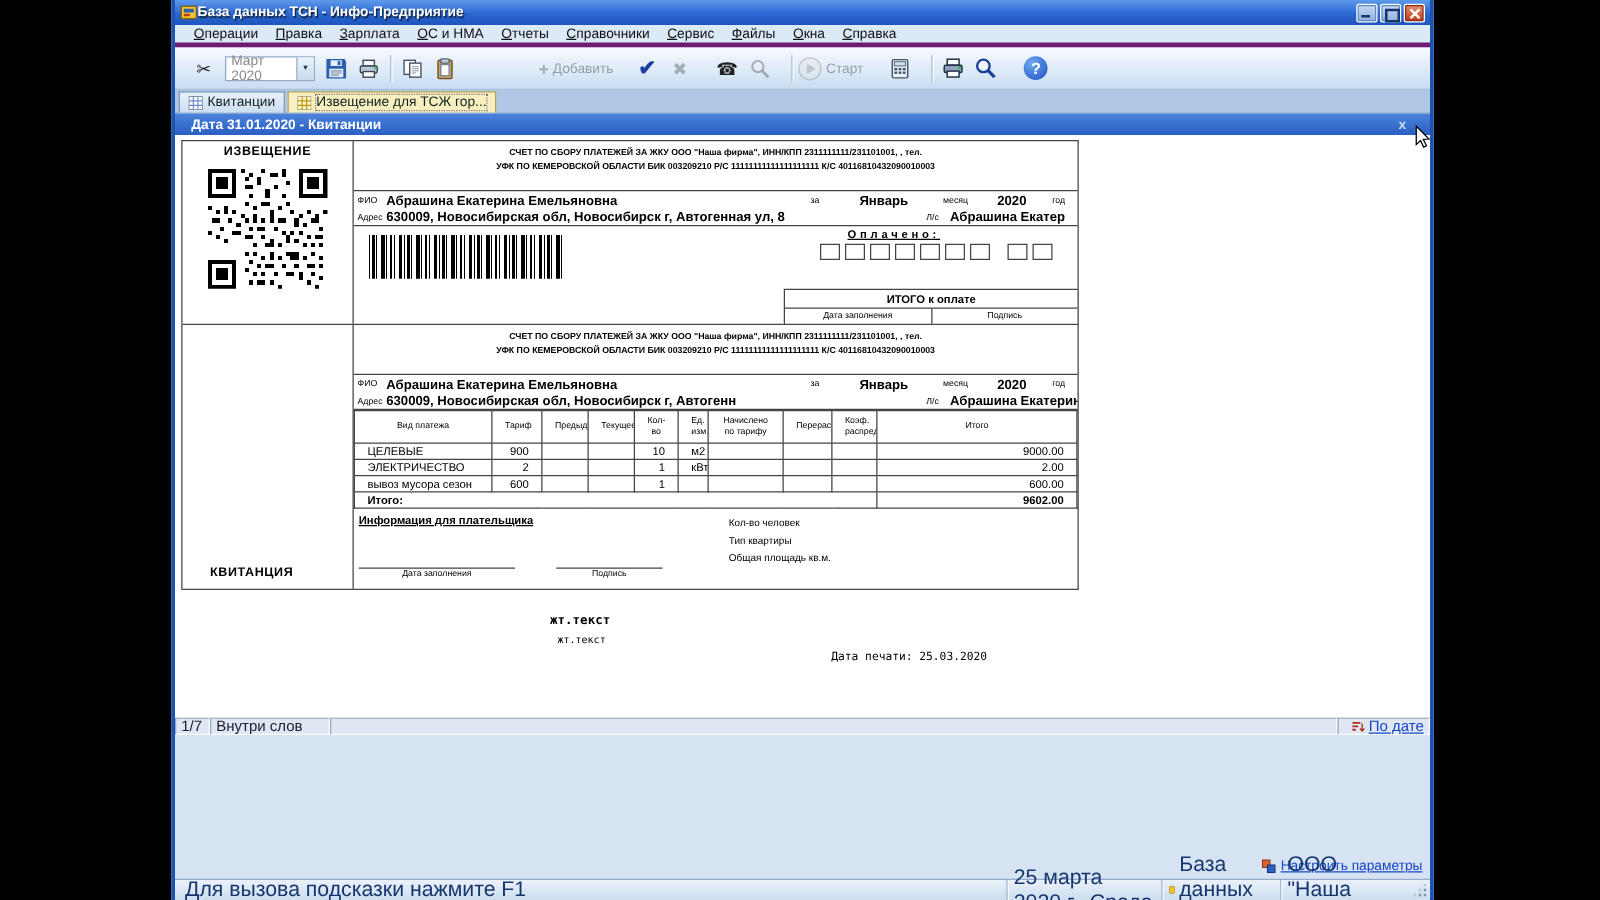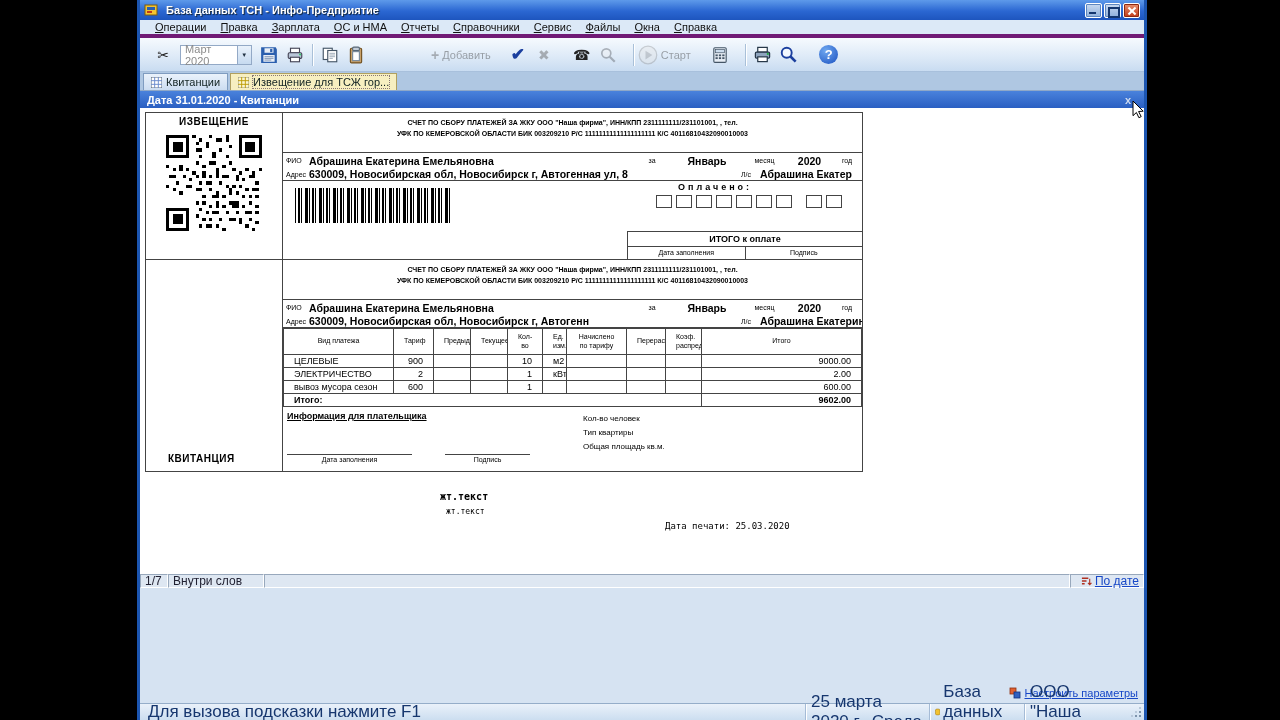--- a/index.html
+++ b/index.html
@@ -5,21 +5,21 @@
   * { margin:0; padding:0; box-sizing:border-box; }
   html,body { background:#000; }
   .stage { position:relative; width:1280px; height:720px; background:#000; margin:0 auto; overflow:hidden;
            font-family:"Liberation Sans", sans-serif; }
   .app { position:absolute; left:137px; top:0; width:1010px; height:720px; background:#D6E3F2;
          border-left:3px solid #1C55B0; border-right:3px solid #1C55B0; display:flex; flex-direction:column; }
 
   
   .titlebar { height:20px; background:linear-gradient(180deg,#5E9AEA 0%,#2B67D2 55%,#1D55BE 100%);
               display:flex; align-items:center; padding:0 4px; color:#fff; font-weight:bold; font-size:11px; flex:0 0 auto; }
-  .titlebar .ttl { margin-left:8px; text-shadow:1px 1px 1px #123; }
+  .titlebar .ttl { margin-left:0; text-shadow:1px 1px 1px #123; }
   .winbtns { margin-left:auto; display:flex; }
   .wbtn { width:17px; height:15px; margin-left:2px; border:1px solid #fff; border-radius:2px;
           background:linear-gradient(#CADAF0,#8FB0DC); box-shadow:inset 0 0 0 1px #5E87C0; position:relative; }
   .wbtn.min::after { content:""; position:absolute; left:3px; bottom:3px; width:7px; height:2px; background:#14366E; }
   .wbtn.max::after { content:""; position:absolute; left:3px; top:3px; width:8px; height:7px; border:2px solid #14366E; }
   .wbtn.close { background:linear-gradient(#E89070,#C03A18); box-shadow:inset 0 0 0 1px #8E2810; }
   .wbtn.close::before,.wbtn.close::after { content:""; position:absolute; left:7px; top:2px; width:2px; height:10px; background:#fff; }
   .wbtn.close::before { transform:rotate(45deg); } .wbtn.close::after { transform:rotate(-45deg); }
 
   
@@ -49,21 +49,21 @@
   
   .tabbar { height:19px; background:#AFC7E2; display:flex; align-items:flex-end; padding-left:3px; gap:2px;
             border-bottom:1px solid #8FA8C8; flex:0 0 auto; }
   .tab { height:17px; display:flex; align-items:center; gap:4px; padding:0 7px; font-size:11px; color:#122;
          background:linear-gradient(#EAF2FB,#CCDDF1); border:1px solid #7F9CC0; border-bottom:none; }
   .tab.active { background:#F7EFC0; border-color:#B0A060; }
   .tab.active .tab-label { outline:1px dotted #877; }
 
   
   .doccaption { height:17px; background:linear-gradient(180deg,#4A82DC,#2A5FC2); display:flex; align-items:center;
-                color:#fff; font-weight:bold; font-size:11px; padding:0 7px; flex:0 0 auto; }
+                color:#fff; font-weight:bold; font-size:11px; padding:0 13px; flex:0 0 auto; }
   .doccaption .cap-close { margin-left:auto; color:#CBD9F0; font-weight:bold; font-size:11px; padding-right:6px; }
 
   
   .docarea { height:466px; background:#fff; position:relative; overflow:hidden; flex:0 0 auto; color:#000; }
 
   .receipt { position:absolute; left:5px; top:4px; width:718px; border:1px solid #444; background:#fff; }
   .rsec { display:grid; grid-template-columns:137px 1fr; }
   .rsec.first { border-bottom:1px solid #444; }
   .rleft { border-right:1px solid #444; position:relative; }
   .notice-label { text-align:center; font-weight:bold; font-size:10px; letter-spacing:.5px; padding-top:3px; }
@@ -80,21 +80,21 @@
   .w-month { width:70px; text-align:center; font-weight:bold; font-size:10.5px; flex:0 0 auto; }
   .w-mw { width:45px; text-align:center; flex:0 0 auto; }
   .w-year { width:45px; text-align:center; font-weight:bold; font-size:10.5px; flex:0 0 auto; }
   .w-yw { width:30px; text-align:center; flex:0 0 auto; }
   .w-ls { width:28px; text-align:center; flex:0 0 auto; }
   .w-lsv { width:102px; font-weight:bold; font-size:10.5px; white-space:nowrap; overflow:hidden; flex:0 0 auto; }
 
   .s1-body { position:relative; height:78px; }
   .barcode { position:absolute; left:12px; top:7px; width:156px; height:35px;
              background:repeating-linear-gradient(90deg,#000 0 1px,#fff 1px 3px,#000 3px 5px,#fff 5px 6px,#000 6px 7px,#fff 7px 10px,#000 10px 13px,#fff 13px 14px); }
-  .paid-block { position:absolute; right:4px; top:1px; width:202px; }
+  .paid-block { position:absolute; right:4px; top:1px; width:202px;text-decoration:underline; }
   .paid-title { font-weight:bold; font-size:9px; letter-spacing:3px; margin-left:22px; }
   .pboxes { margin-top:3px; display:flex; align-items:center; }
   .pbox { width:16px; height:13px; border:1px solid #444; margin-right:4px; flex:0 0 auto; }
   .pgap { width:10px; flex:0 0 auto; }
   .itogo-box { position:absolute; right:-1px; bottom:-1px; width:236px; border:1px solid #444; background:#fff; }
   .itogo-box .r1 { height:15px; border-bottom:1px solid #444; text-align:center; font-weight:bold; font-size:9px; line-height:15px; }
   .itogo-box .r2 { display:flex; height:12px; font-size:7px; }
   .itogo-box .r2 .c { flex:1; text-align:center; line-height:12px; }
   .itogo-box .r2 .c + .c { border-left:1px solid #444; }
 

